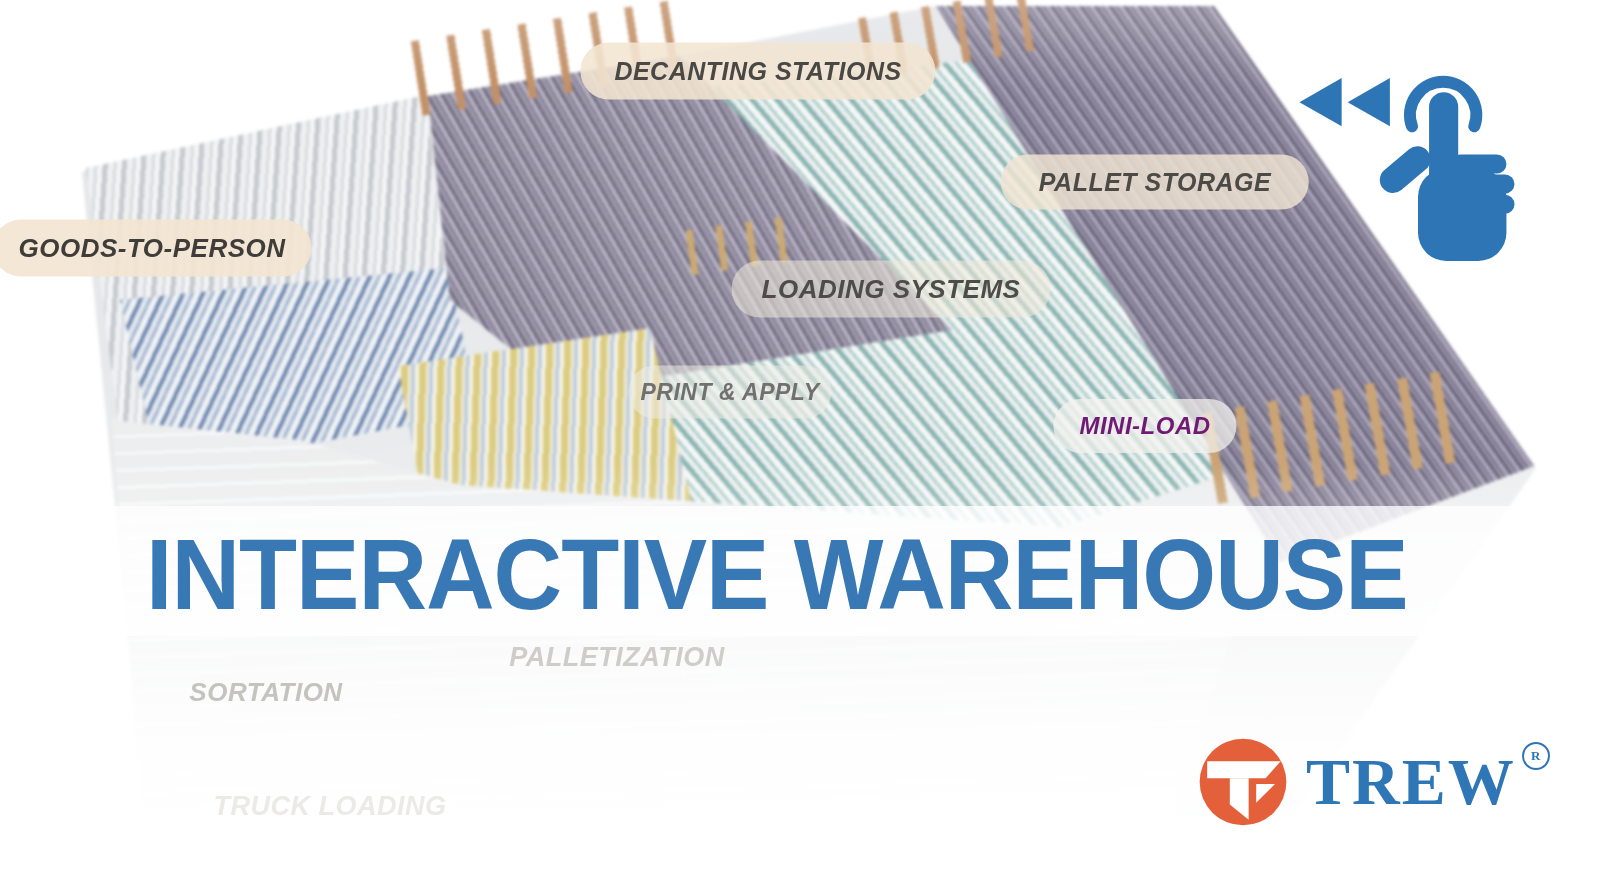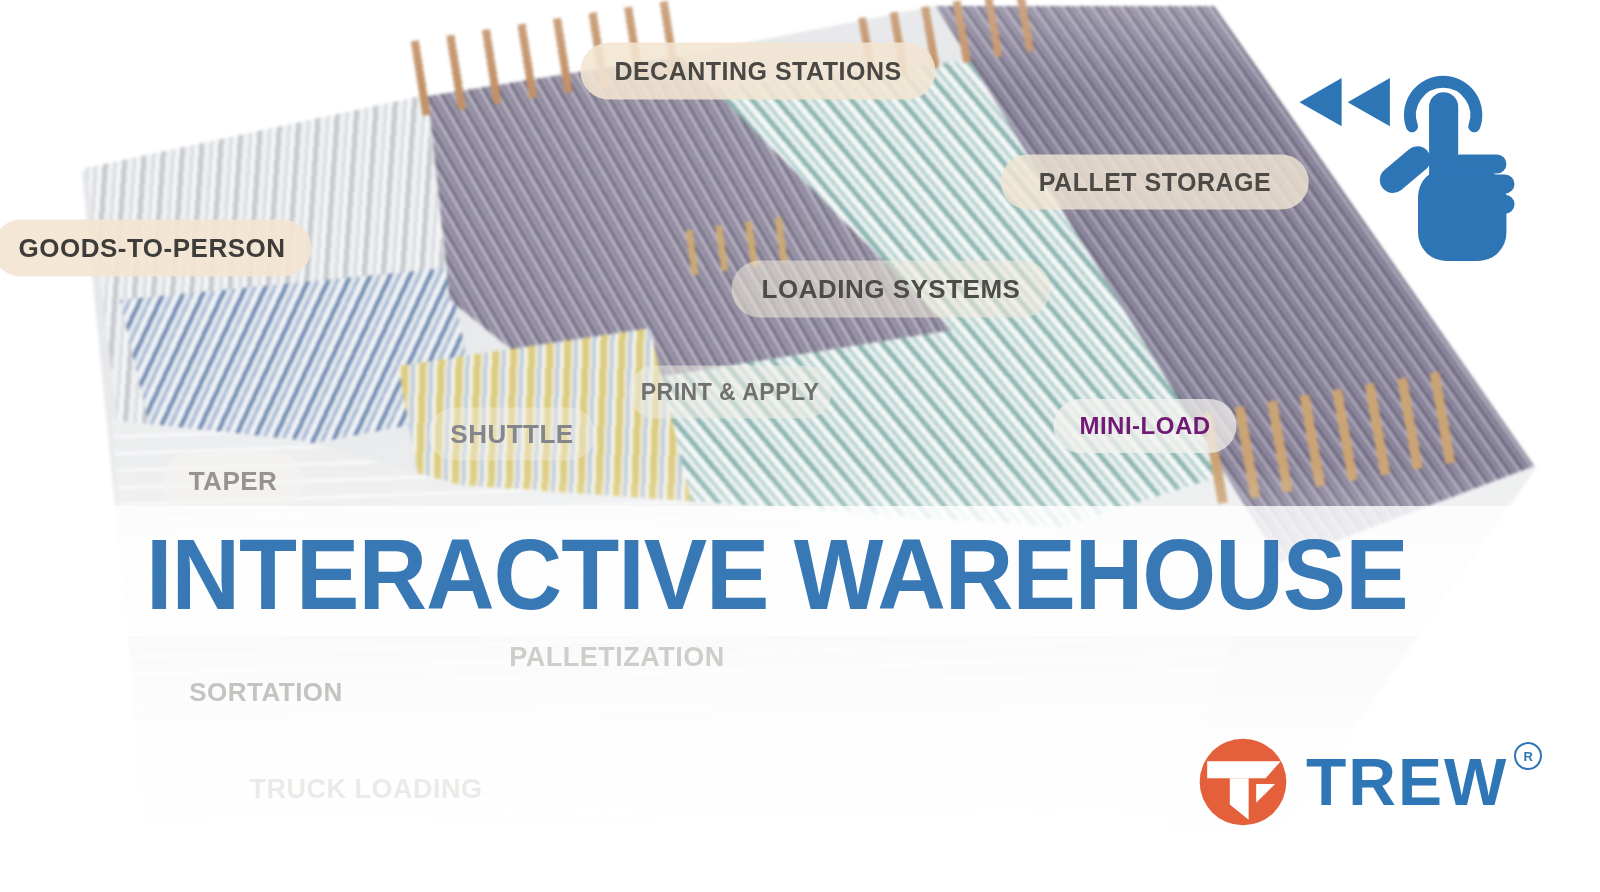--- a/index.html
+++ b/index.html
@@ -40,44 +40,44 @@
   
   #fade{position:absolute;inset:0;pointer-events:none;
         background:
           linear-gradient(90deg,rgba(255,255,255,.55) 0,rgba(255,255,255,0) 6%),
           linear-gradient(180deg,rgba(255,255,255,.18) 0,rgba(255,255,255,0) 10%),
           linear-gradient(180deg,rgba(255,255,255,0) 52%,rgba(255,255,255,.55) 68%,rgba(255,255,255,.93) 84%,#ffffff 97%),
           rgba(255,255,255,0.10);}
 
   
   .hs{position:absolute;transform:translate(-50%,-50%);font-weight:bold;white-space:nowrap;
-      letter-spacing:.5px;border-radius:42px;cursor:pointer;}
+      letter-spacing:.5px;border-radius:42px;cursor:pointer;font-style:italic;}
   .hs-goods        {left:152px; top:248px; font-size:26px;color:#3f3d3a;background:rgba(243,229,209,.92);padding:13px 26px;}
   .hs-decanting    {left:758px; top:71px;  font-size:25px;color:#4a4845;background:rgba(243,229,209,.88);padding:14px 34px;}
   .hs-pallet       {left:1155px;top:182px; font-size:25px;color:#4c4a47;background:rgba(240,228,210,.82);padding:13px 38px;}
   .hs-conveyor     {left:891px; top:289px; font-size:26px;color:#4e4c49;background:rgba(240,233,219,.55);padding:13px 30px;}
   .hs-print        {left:730px; top:392px; font-size:23px;color:#70706e;background:rgba(238,236,230,.55);padding:13px 12px;}
   .hs-shuttle      {left:512px; top:434px; font-size:26px;color:#85868c;background:rgba(245,243,238,.35);padding:11px 22px;}
   .hs-taper        {left:233px; top:481px; font-size:26px;color:#969390;background:rgba(246,244,240,.62);padding:14px 26px;}
   .hs-miniload     {left:1145px;top:426px; font-size:24px;color:#701a75;background:rgba(244,242,238,.72);padding:13px 26px;}
   .hs-sortation    {left:266px; top:664px; font-size:26px;color:#c5c3bf;background:none;padding:0;margin-top:28px;}
   .hs-palletization{left:617px; top:657px; font-size:27px;color:#cfcdc9;background:none;padding:0;}
-  .hs-truck        {left:330px; top:789px; font-size:27px;color:#eceae7;background:none;padding:0;margin-left:36px;}
+  .hs-truck        {left:330px; top:806px; font-size:27px;color:#eceae7;background:none;padding:0;}
 
   
   #title-band{position:absolute;left:0;top:506px;width:1600px;height:130px;background:rgba(255,255,255,.78);}
   #main-title{position:absolute;left:146px;top:524px;font-size:95px;font-weight:bold;
               color:#3878B5;letter-spacing:-1px;line-height:1;transform:scaleY(1.06);transform-origin:top left;
               white-space:nowrap;}
 
   
   #gesture{position:absolute;left:1288px;top:64px;width:254px;height:206px;}
 
   
-  #logo{position:absolute;left:1194px;top:732px;display:flex;align-items:center;}
+  #logo{position:absolute;left:1194px;top:732px;display:flex;align-items:center;font-family:Liberation Serif, serif;}
   #logo-text{font-size:66px;font-weight:bold;color:#2E76B5;letter-spacing:2px;margin-left:14px;line-height:1;}
   #logo-reg{display:inline-flex;align-items:center;justify-content:center;width:24px;height:24px;
             border:2.5px solid #2E76B5;border-radius:50%;color:#2E76B5;font-size:13px;font-weight:bold;
             margin-left:6px;vertical-align:top;position:relative;top:-26px;letter-spacing:0;}
 </style>
 </head>
 <body>
 
 <div id="stage">
 
@@ -96,22 +96,20 @@
     <div class="posts posts-d"></div>
   </div>
 
   <div id="fade"></div>
 
   <div class="hs hs-goods">GOODS-TO-PERSON</div>
   <div class="hs hs-decanting">DECANTING STATIONS</div>
   <div class="hs hs-pallet">PALLET STORAGE</div>
   <div class="hs hs-conveyor">LOADING SYSTEMS</div>
   <div class="hs hs-print">PRINT &amp; APPLY</div>
-  <div class="hs hs-shuttle">SHUTTLE</div>
-  <div class="hs hs-taper">TAPER</div>
   <div class="hs hs-miniload">MINI-LOAD</div>
   <div class="hs hs-sortation">SORTATION</div>
   <div class="hs hs-palletization">PALLETIZATION</div>
   <div class="hs hs-truck">TRUCK LOADING</div>
 
   <div id="title-band"></div>
   <div id="main-title">INTERACTIVE WAREHOUSE</div>
 
   <svg id="gesture" viewBox="0 0 250 205">
     <g fill="#2E75B6">

